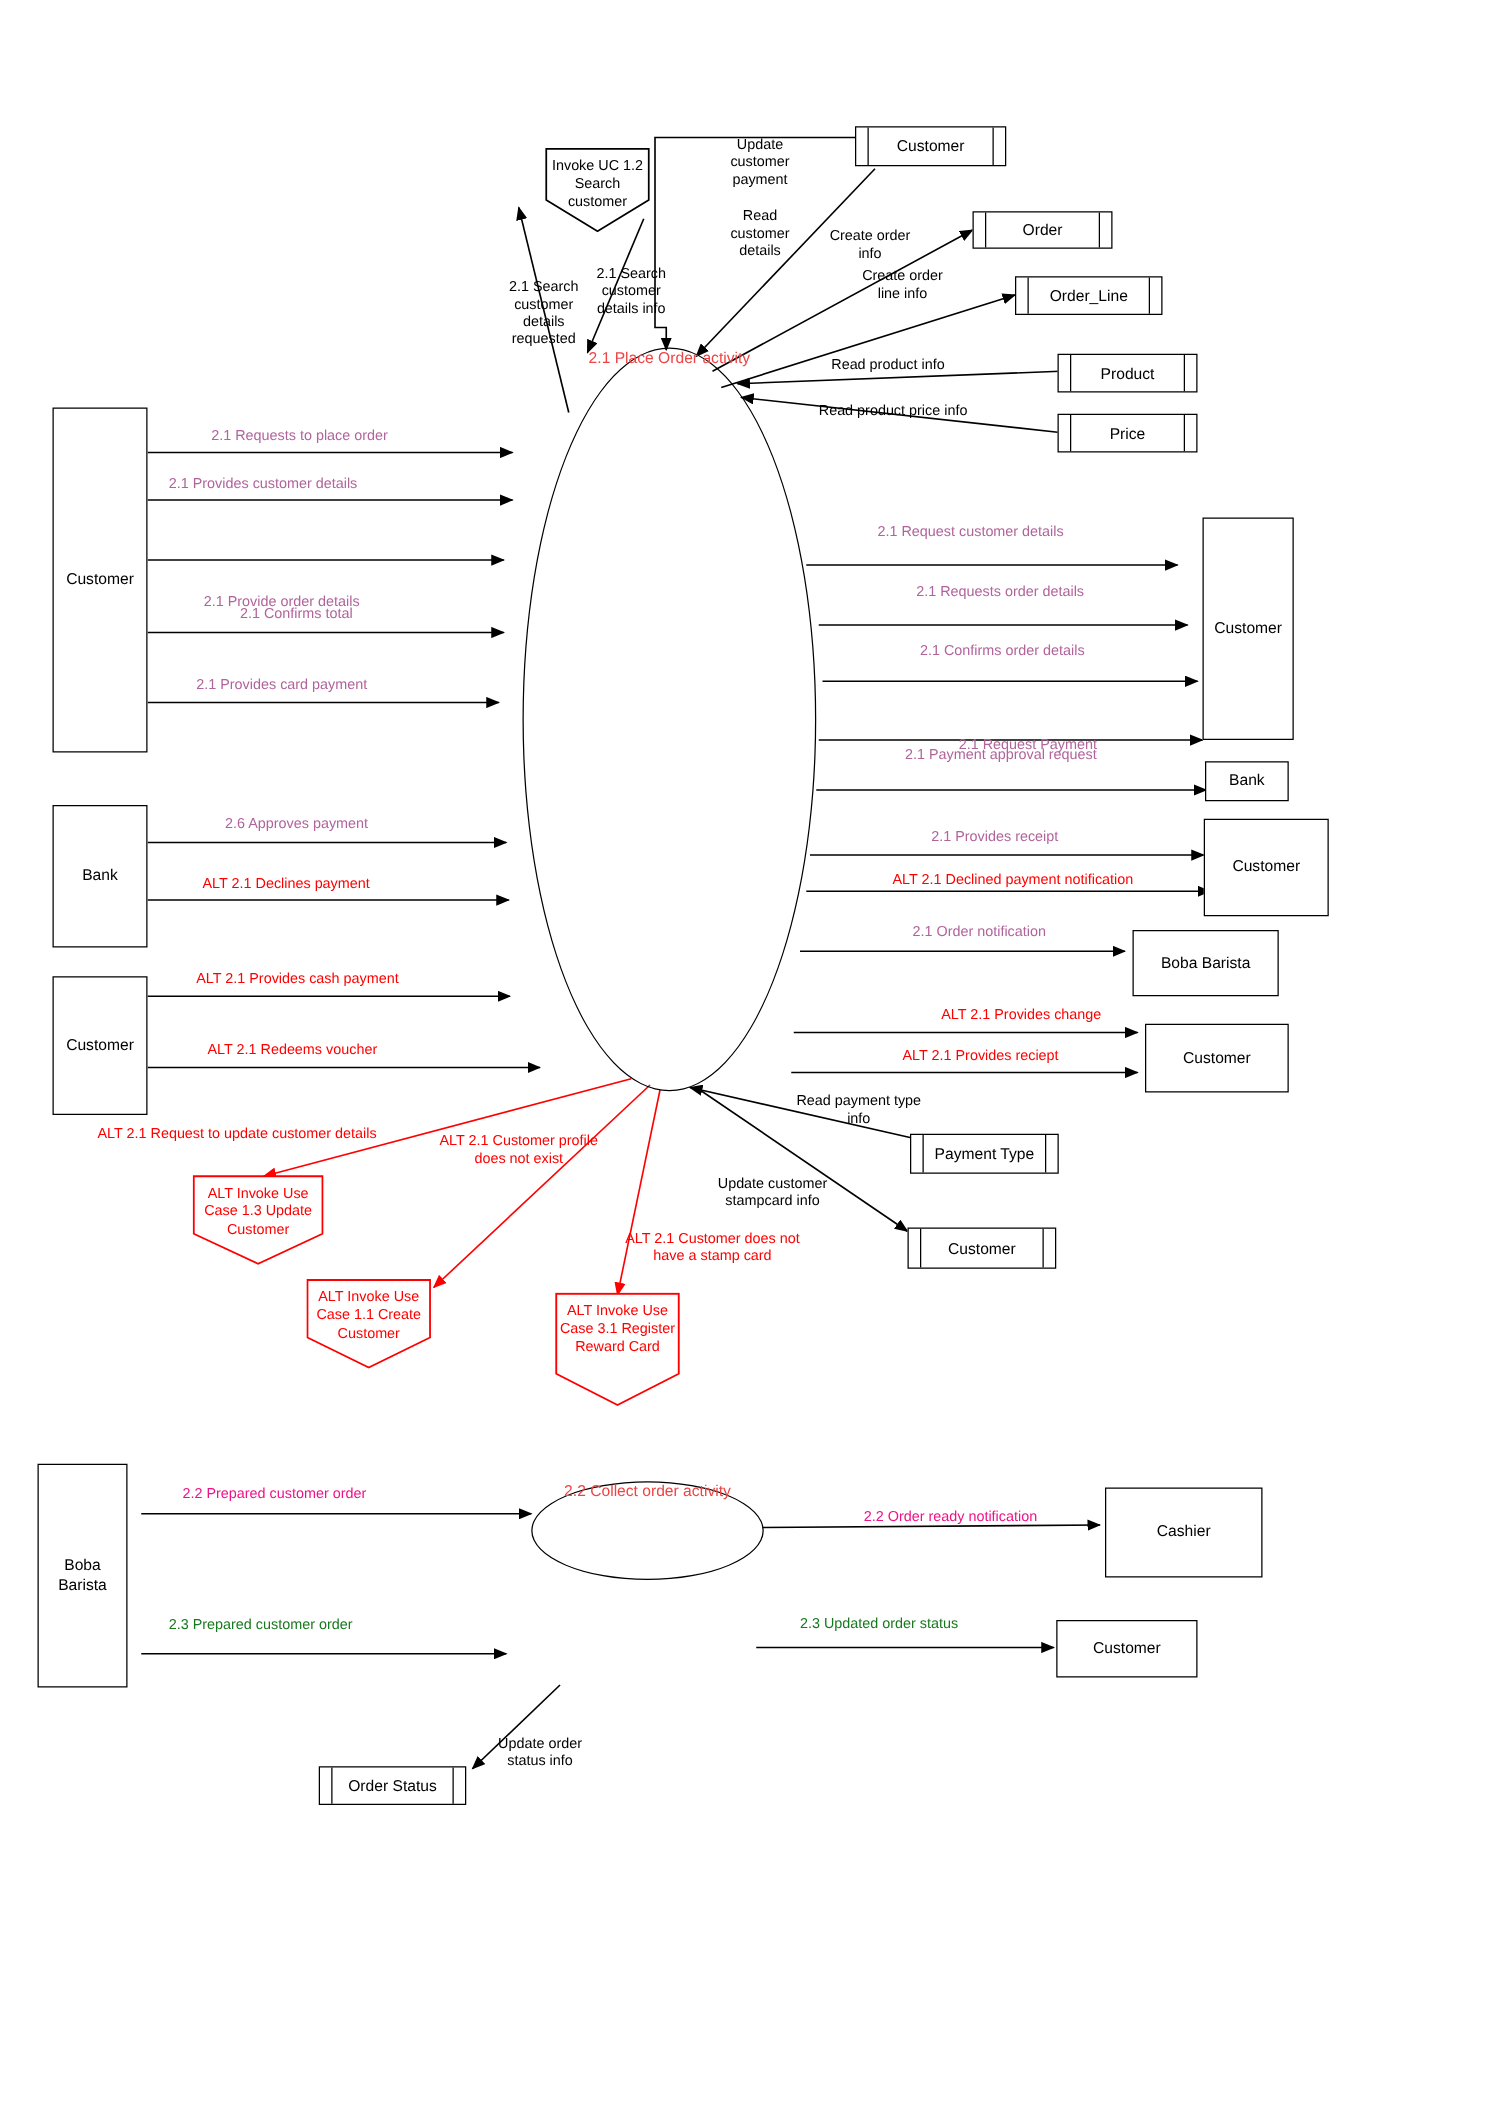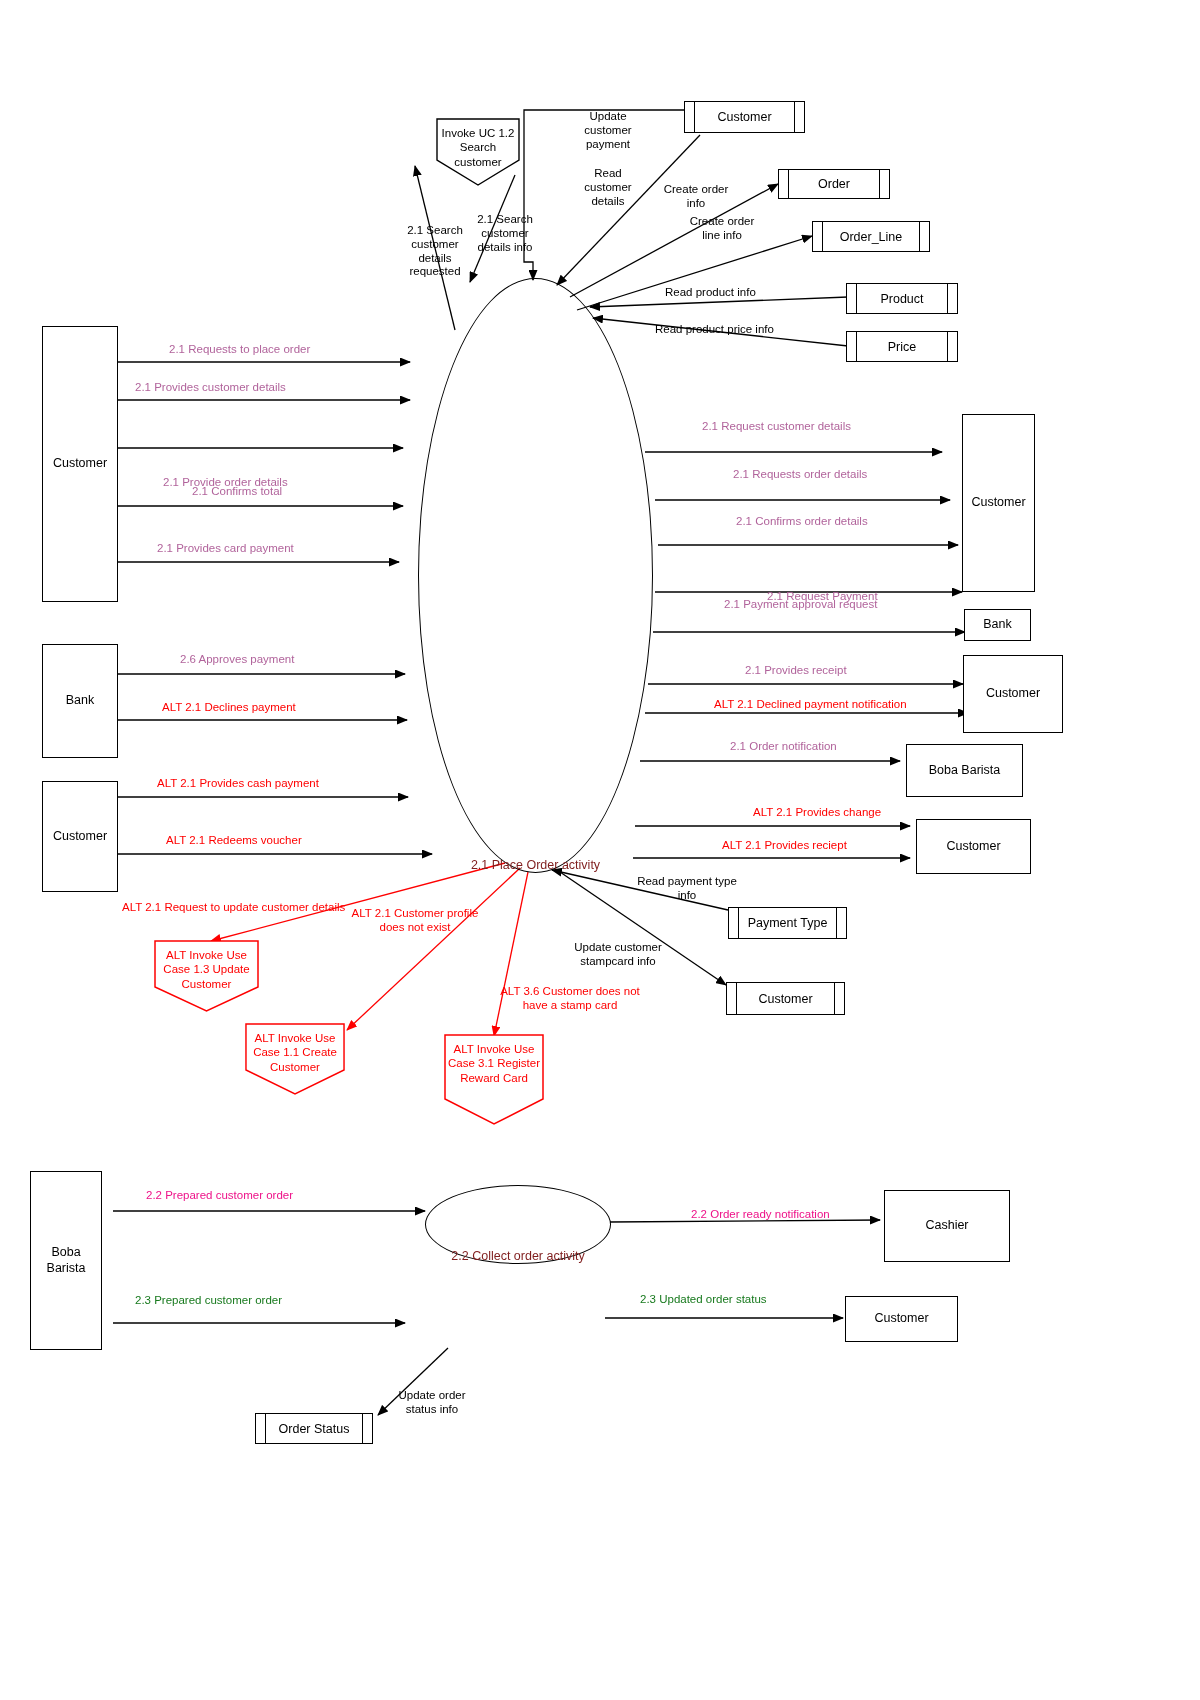--- a/index.html
+++ b/index.html
@@ -69,24 +69,24 @@
     padding: 0 2px;
   }
   
   .process {
     position: absolute;
     box-sizing: border-box;
     border: 1.5px solid #000000;
     border-radius: 50%;
     background: transparent;
     display: flex;
-    align-items: flex-end;
+    align-items: flex-start;
     justify-content: center;
     font-size: 12.5px;
-    color: #7f1d1d;
+    color: #ef4444;
     text-align: center;
   }
   
   .flow-label {
     position: absolute;
     font-size: 11.5px;
     line-height: 1.2;
     text-align: center;
     white-space: nowrap;
     color: #000000;
@@ -375,25 +375,25 @@
   <div class="flow-label c-mauve" style="left:745px; top:664px;">2.1 Provides receipt</div>
 
   <div class="flow-label c-red" style="left:714px; top:698px;">ALT 2.1 Declined payment notification</div>
 
   <div class="flow-label c-mauve" style="left:730px; top:740px;">2.1 Order notification</div>
 
   <div class="flow-label c-red" style="left:718px; top:806px;margin-left:35px;">ALT 2.1 Provides change</div>
 
   <div class="flow-label c-red" style="left:722px; top:839px;">ALT 2.1 Provides reciept</div>
 
-  <div class="flow-label c-red" style="left:78px; top:901px;margin-left:44px;">ALT 2.1 Request to update customer details</div>
+  <div class="flow-label c-red" style="left:78px; top:901px;">ALT 2.1 Request to update customer details</div>
 
   <div class="flow-label wrap c-red" style="left:348px; top:907px; width:134px;">ALT 2.1 Customer profile does not exist</div>
 
-  <div class="flow-label wrap c-red" style="left:487px; top:985px; width:166px;">ALT 3.6 Customer does not have a stamp card</div>
+  <div class="flow-label wrap c-red" style="left:487px; top:985px; width:166px;">ALT 2.1 Customer does not have a stamp card</div>
 
   <div class="flow-label wrap c-black" style="left:633px; top:875px; width:108px;">Read payment type info</div>
 
   <div class="flow-label wrap c-black" style="left:558px; top:941px; width:120px;">Update  customer stampcard info</div>
 
   <div class="flow-label c-pink" style="left:146px; top:1189px;">2.2 Prepared customer order</div>
 
   <div class="flow-label c-pink" style="left:691px; top:1208px;">2.2 Order ready notification</div>
 
   <div class="flow-label c-green" style="left:135px; top:1294px;">2.3 Prepared customer order</div>

